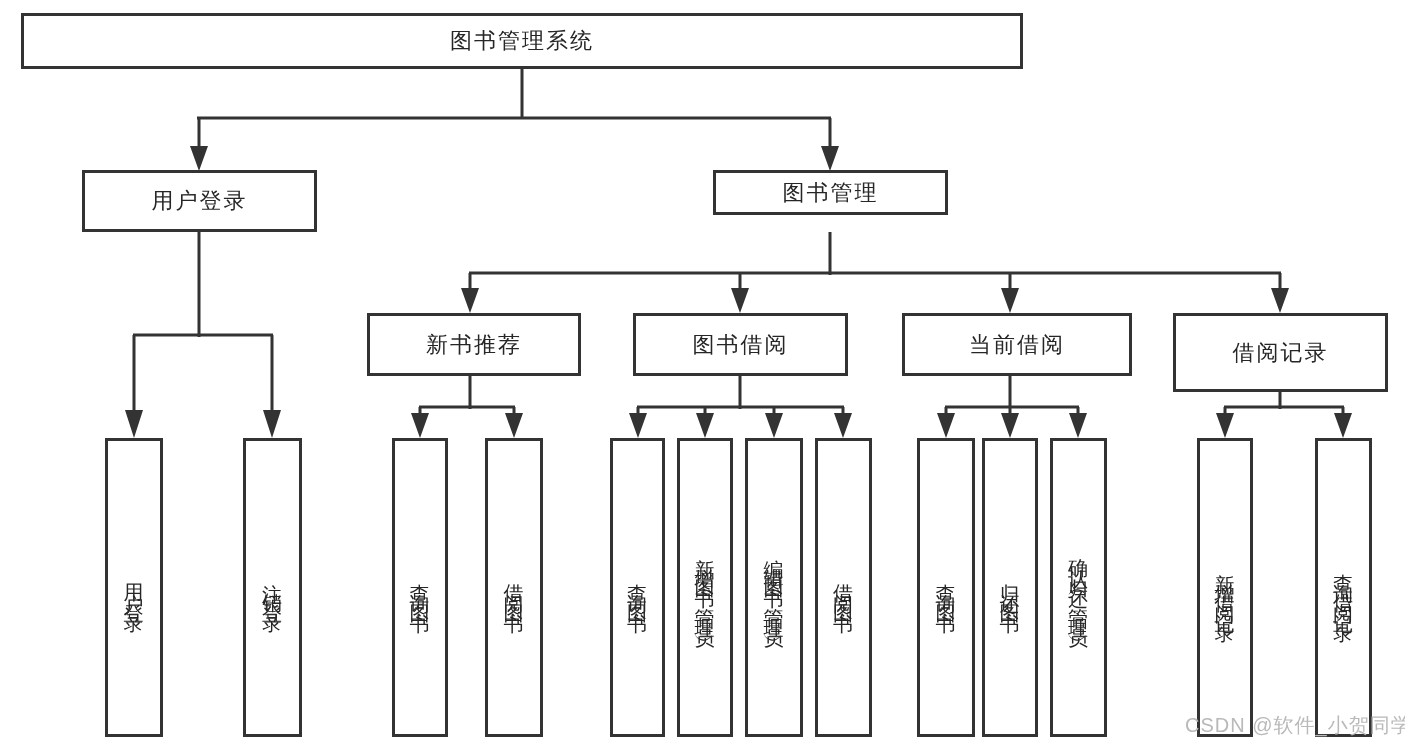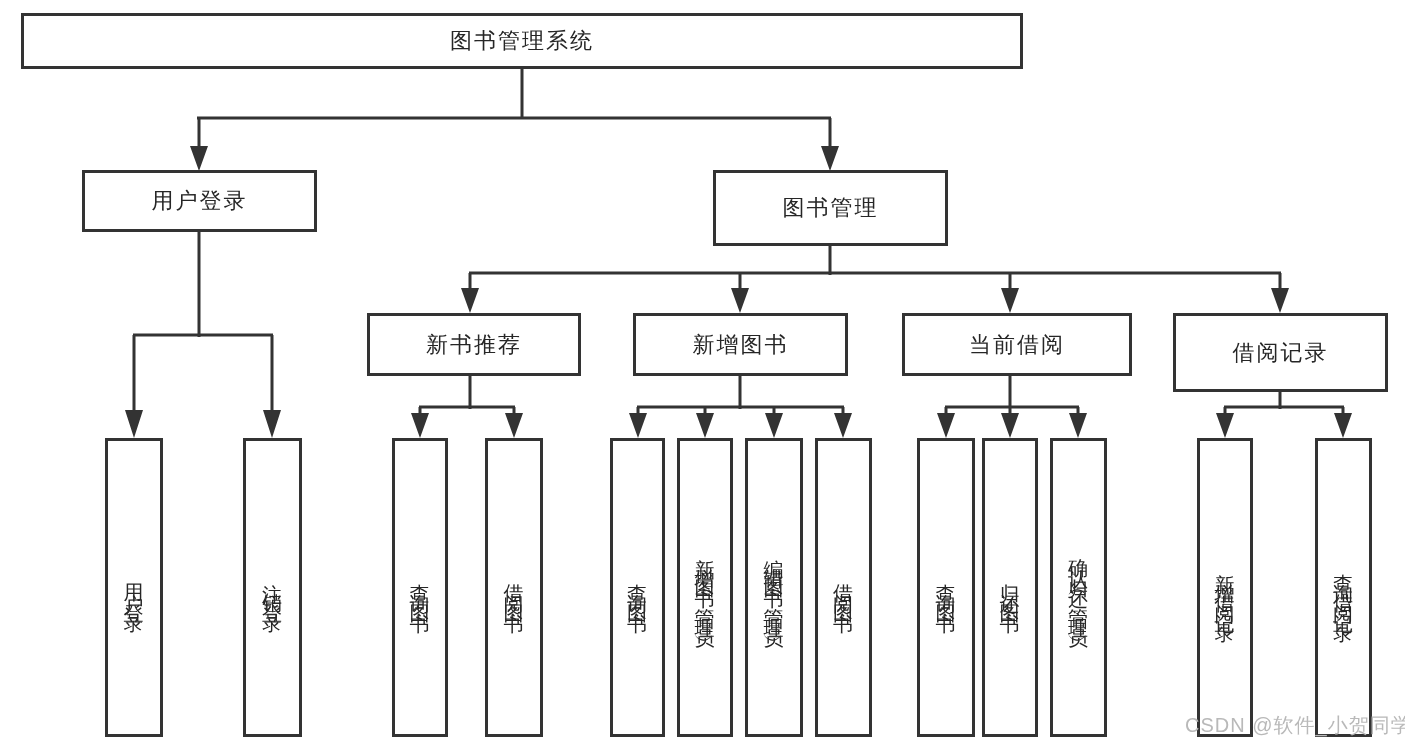--- a/index.html
+++ b/index.html
@@ -105,24 +105,24 @@
              M937 413 L955 413 L946 438 Z
              M1001 413 L1019 413 L1010 438 Z
              M1069 413 L1087 413 L1078 438 Z
              M1216 413 L1234 413 L1225 438 Z
              M1334 413 L1352 413 L1343 438 Z" fill="#333333" stroke="none"></path>
   </svg>
 
   <div class="node hbox" style="left:21px; top:13px; width:1002px; height:56px">图书管理系统</div>
 
   <div class="node hbox" style="left:82px; top:170px; width:235px; height:62px">用户登录</div>
-  <div class="node hbox" style="left:713px; top:170px; width:235px; height:76px">图书管理</div>
+  <div class="node hbox" style="left:713px; top:170px; width:235px; height:45px">图书管理</div>
 
   <div class="node hbox" style="left:367px; top:313px; width:214px; height:63px">新书推荐</div>
-  <div class="node hbox" style="left:633px; top:313px; width:215px; height:63px">新增图书</div>
+  <div class="node hbox" style="left:633px; top:313px; width:215px; height:63px">图书借阅</div>
   <div class="node hbox" style="left:902px; top:313px; width:230px; height:63px">当前借阅</div>
   <div class="node hbox" style="left:1173px; top:313px; width:215px; height:79px">借阅记录</div>
 
   <div class="node vbox" style="left:105px; top:438px; width:58px; height:299px">
     <span>用户登录</span>
   </div>
   <div class="node vbox" style="left:243px; top:438px; width:59px; height:299px">
     <span>注销登录</span>
   </div>
 

